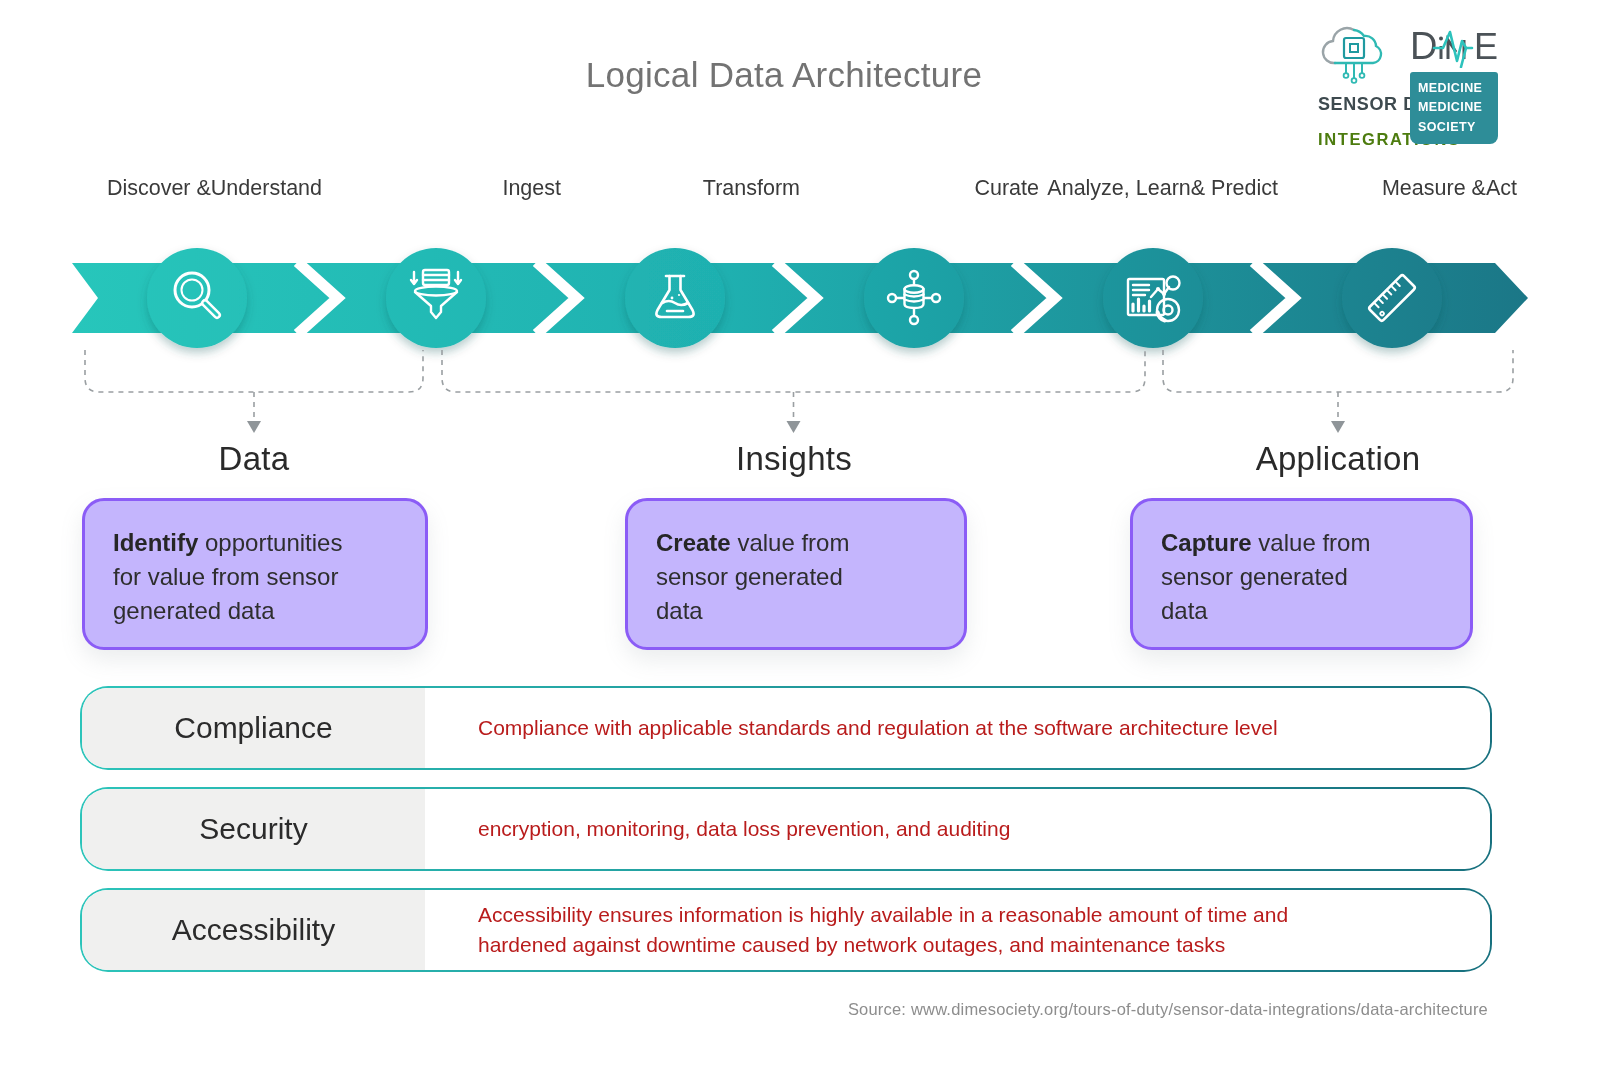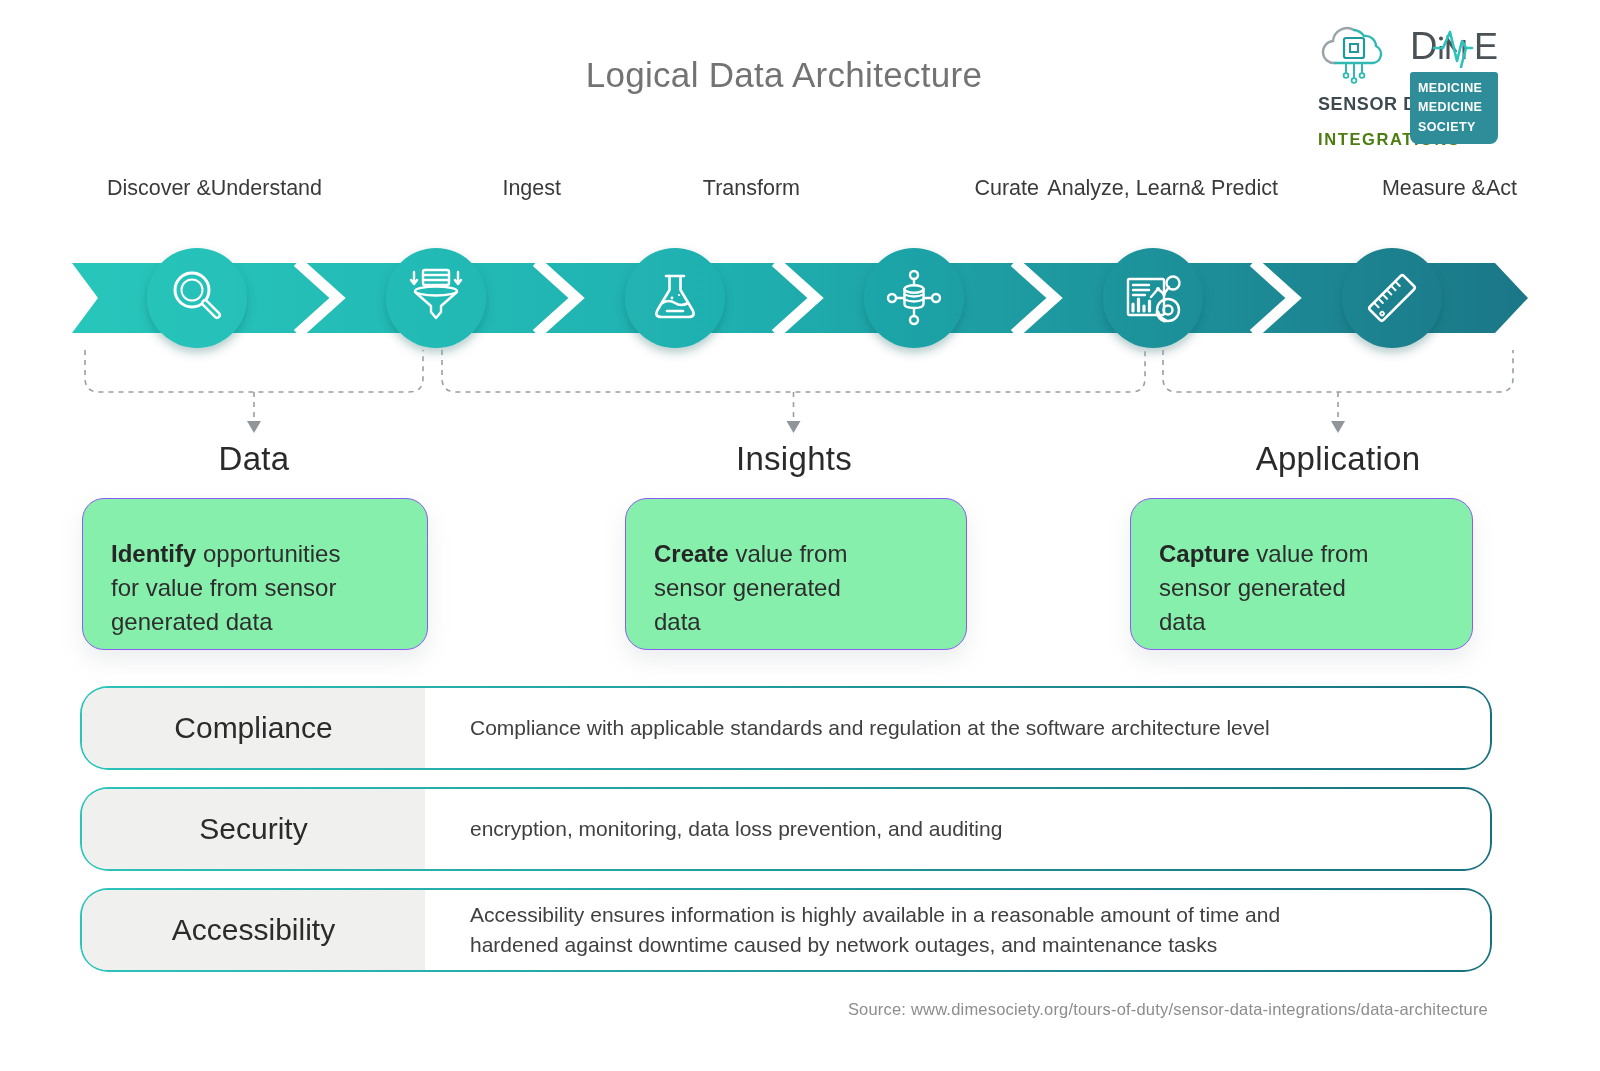--- a/index.html
+++ b/index.html
@@ -20,35 +20,35 @@
   
   .step-label{position:absolute;top:156px;height:66px;width:250px;display:flex;
               flex-direction:row;align-items:center;justify-content:flex-end;
               text-align:center;font-size:21.5px;line-height:1.45;color:#3a3a3a;}
 
   .flow-svg{position:absolute;left:0;top:0;width:1600px;height:1071px;}
 
   .group-label{position:absolute;top:440px;transform:translateX(-50%);
                font-size:33px;color:#2a2a2a;font-weight:500;letter-spacing:.3px;white-space:nowrap;}
 
-  .card{position:absolute;top:498px;height:152px;background:#86efac;border:1px solid #8b5cf6;
+  .card{position:absolute;top:498px;height:152px;background:#c4b5fd;border:3px solid #8b5cf6;
         border-radius:22px;box-shadow:0 10px 22px rgba(130,140,150,.16);
-        padding:38px 28px;font-size:24px;line-height:1.42;color:#2e2e2e;box-sizing:border-box;}
+        padding:25px 28px;font-size:24px;line-height:1.42;color:#2e2e2e;box-sizing:border-box;}
   .card b{font-weight:700;color:#262626;}
   .card-1{left:82px;width:346px;} .card-2{left:625px;width:342px;} .card-3{left:1130px;width:343px;}
 
   
   .p-row{position:absolute;left:80px;width:1412px;height:84px;border-radius:28px;padding:2px;
          background:linear-gradient(90deg,#2CC4BA,#17707E);box-sizing:border-box;}
   .p-row.r1{top:686px;} .p-row.r2{top:787px;} .p-row.r3{top:888px;}
   .p-inner{width:100%;height:100%;background:#fff;border-radius:25px;display:flex;overflow:hidden;}
   .p-label{flex:0 0 343px;background:#F0F0EF;display:flex;align-items:center;justify-content:center;
            font-size:30px;color:#2b2b2b;border-radius:25px 0 0 25px;}
   .p-text{flex:1;display:flex;flex-direction:column;justify-content:center;
-          padding:0 30px 0 45px;font-size:21px;color:#404040;line-height:1.45;}
+          padding:0 30px 0 45px;font-size:21px;color:#b91c1c;line-height:1.45;margin-left:8px;}
 
   .source{position:absolute;top:1000px;right:112px;font-size:16.5px;color:#8d8d8d;letter-spacing:.2px;}
 </style>
 </head>
 <body>
 
 <div class="page">
 
   <div class="title">Logical Data Architecture</div>
 

